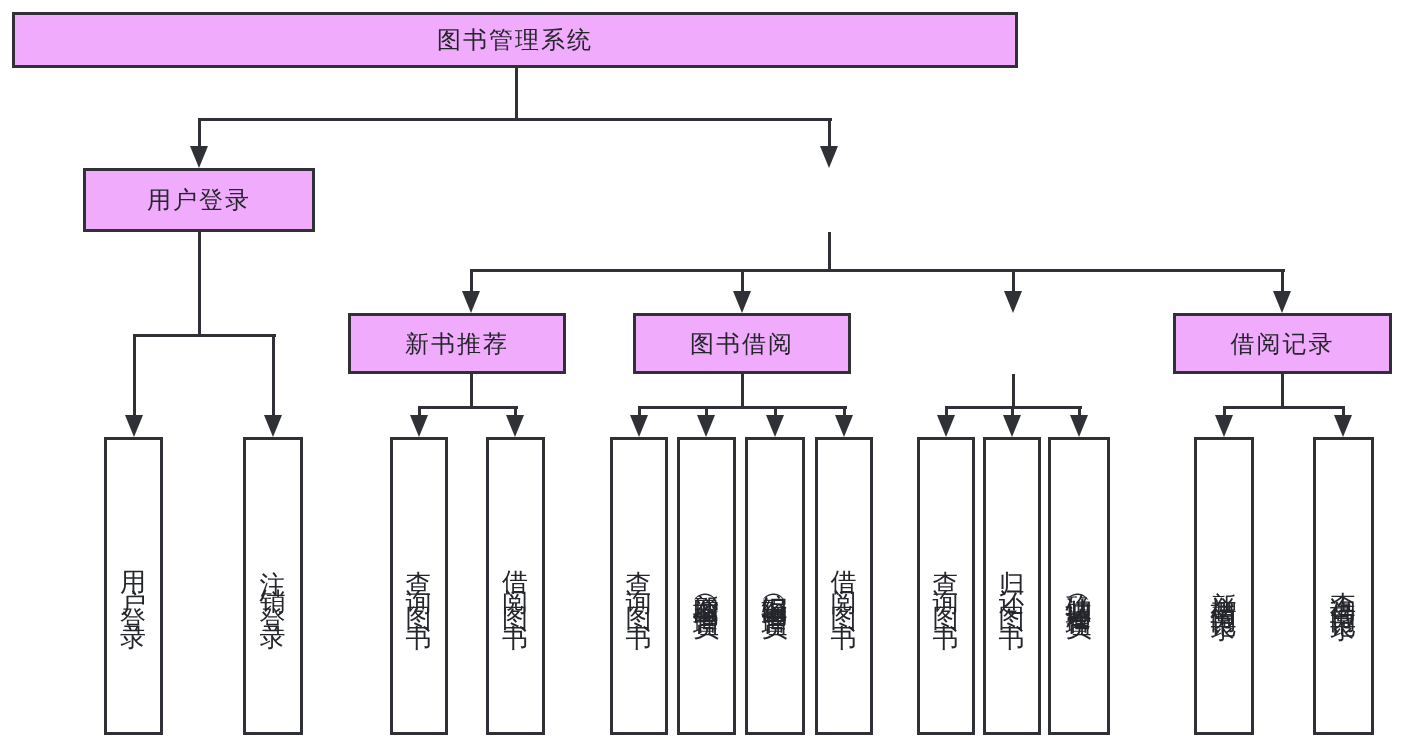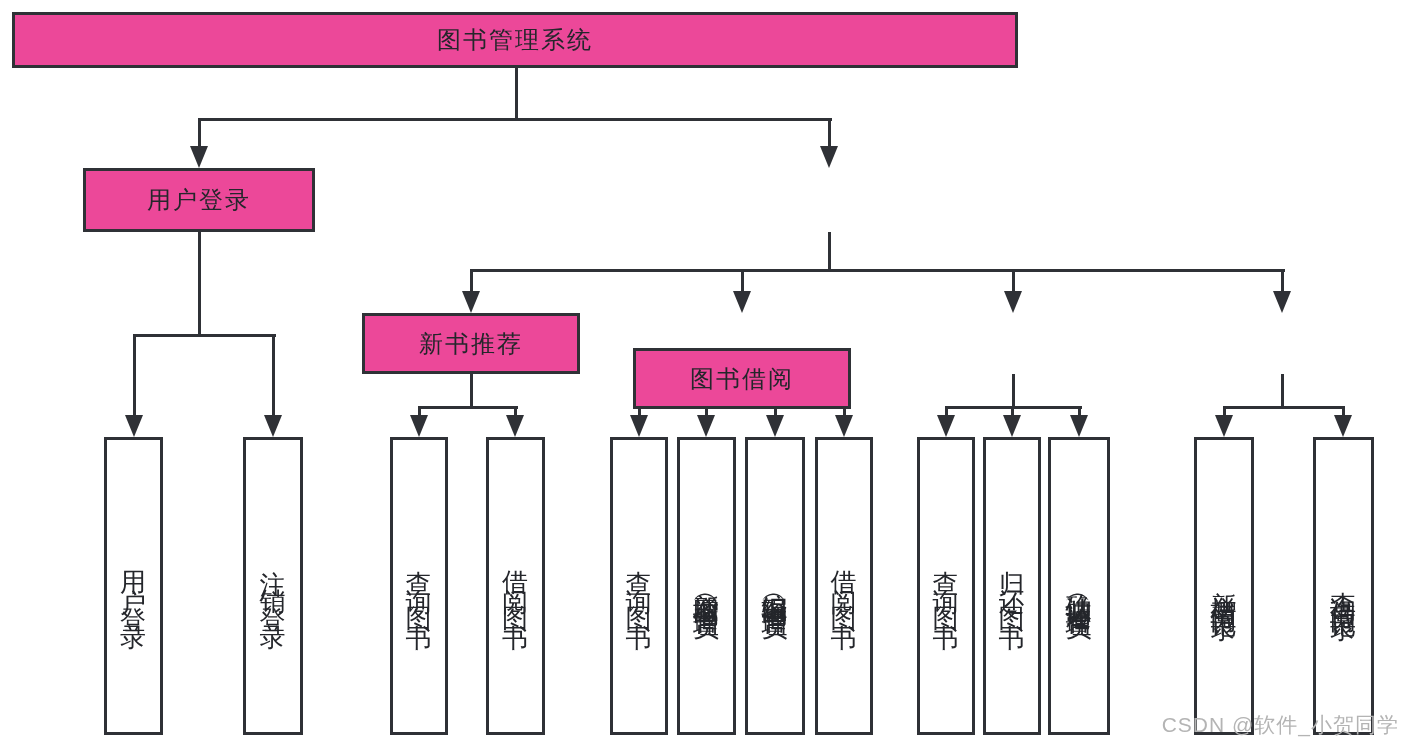--- a/index.html
+++ b/index.html
@@ -9,21 +9,21 @@
     background:#fff;
     overflow:hidden;
     font-family:"Liberation Sans","DejaVu Sans",sans-serif;
     color:#24262b;
   }
   
   .node{
     position:absolute;
     box-sizing:border-box;
     border:3px solid #2f3136;
-    background:#ec4899;
+    background:#f0abfc;
     display:flex;align-items:center;justify-content:center;
     font-size:24px;
     letter-spacing:2px;
     color:#24262b;
     z-index:2;
   }
   
   .leaf{
     position:absolute;
     top:437px;height:298px;
@@ -95,25 +95,28 @@
   <div class="hl" style="left:470px;top:269px;width:815px;"></div>
   <div class="vl" style="left:470px;top:269px;height:26px;"></div>
   <div class="ar" style="left:462px;top:291px;"></div>
   <div class="vl" style="left:741px;top:269px;height:26px;"></div>
   <div class="ar" style="left:733px;top:291px;"></div>
   <div class="vl" style="left:1012px;top:269px;height:26px;"></div>
   <div class="ar" style="left:1004px;top:291px;"></div>
   <div class="vl" style="left:1281px;top:269px;height:26px;"></div>
   <div class="ar" style="left:1273px;top:291px;"></div>
 
-  <div class="node" style="left:362px;top:313px;width:218px;height:61px;">
+  <div class="node" style="left:348px;top:313px;width:218px;height:61px;">
     <span>新书推荐</span>
   </div>
-  <div class="node" style="left:633px;top:313px;width:218px;height:61px;margin-top:35px;">
+  <div class="node" style="left:633px;top:313px;width:218px;height:61px;">
     <span>图书借阅</span>
+  </div>
+  <div class="node" style="left:1173px;top:313px;width:219px;height:61px;">
+    <span>借阅记录</span>
   </div>
 
   <div class="vl" style="left:470px;top:374px;height:35px;"></div>
   <div class="hl" style="left:418px;top:406px;width:100px;"></div>
   <div class="vl" style="left:418px;top:406px;height:13px;"></div>
   <div class="ar" style="left:410px;top:415px;"></div>
   <div class="vl" style="left:514px;top:406px;height:13px;"></div>
   <div class="ar" style="left:506px;top:415px;"></div>
 
   <div class="vl" style="left:741px;top:374px;height:35px;"></div>
@@ -180,15 +183,14 @@
     <span class="vtext sp-long">确认归还（管理员）</span>
   </div>
 
   <div class="leaf" style="left:1194px;width:60px;">
     <span class="vtext sp-med">新增借阅记录</span>
   </div>
   <div class="leaf" style="left:1313px;width:61px;">
     <span class="vtext sp-med">查询借阅记录</span>
   </div>
 
-  <div class="watermark">CSDN @软件_小贺同学</div>
 
 </div>
 
 </body></html>

